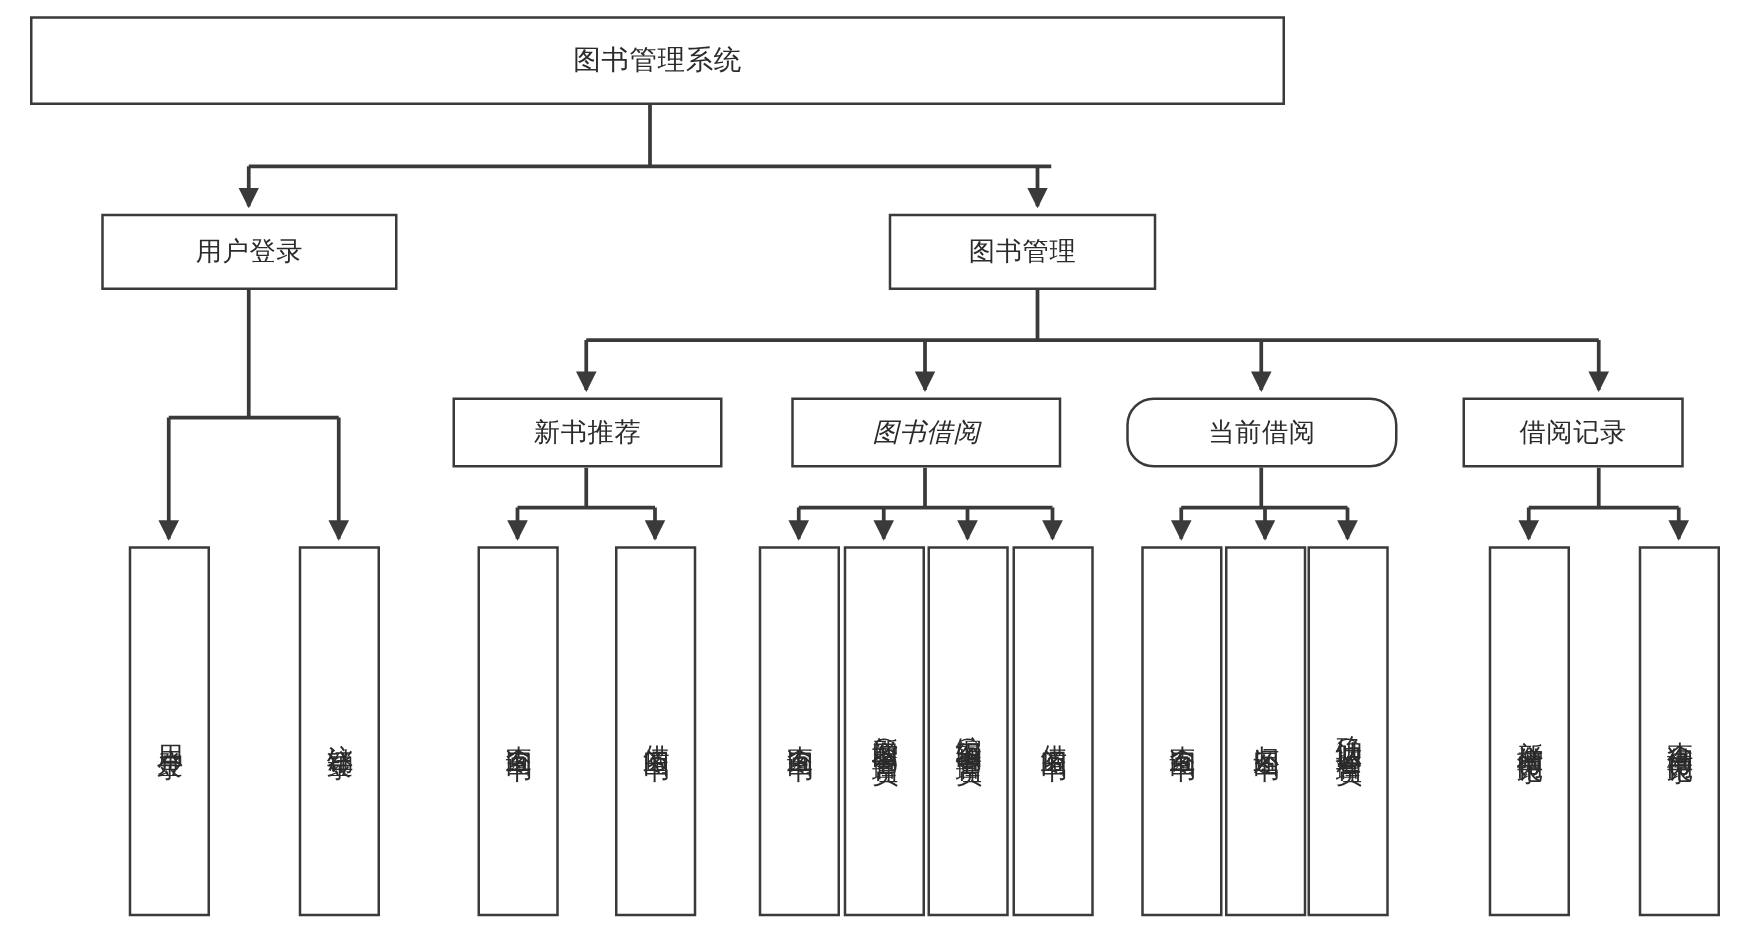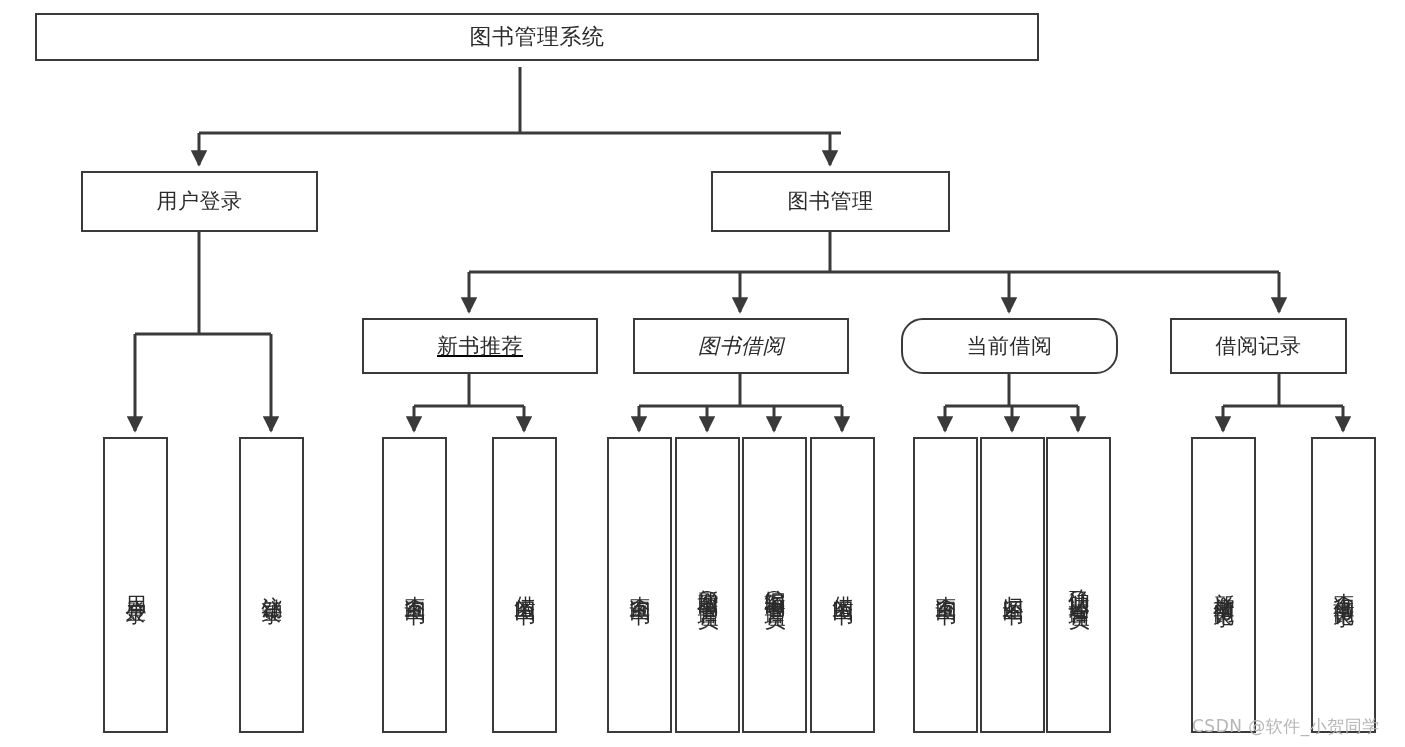--- a/index.html
+++ b/index.html
@@ -111,32 +111,32 @@
       <path d="M 1012 406 L 1012 431" marker-end="url(#arrow)"></path>
       <path d="M 1078 406 L 1078 431" marker-end="url(#arrow)"></path>
 
       <path d="M 1279 374 L 1279 406"></path>
       <path d="M 1223 406 L 1343 406"></path>
       <path d="M 1223 406 L 1223 431" marker-end="url(#arrow)"></path>
       <path d="M 1343 406 L 1343 431" marker-end="url(#arrow)"></path>
     </g>
   </svg>
 
-  <div class="node-box root" style="left:35px; top:13px; width:1004px; height:48px;">
+  <div class="node-box root" style="left:24px; top:13px; width:1004px; height:71px;">
     <span class="node-label">图书管理系统</span>
   </div>
 
   <div class="node-box" style="left:81px; top:171px; width:237px; height:61px;">
     <span class="node-label">用户登录</span>
   </div>
-  <div class="node-box" style="left:711px; top:171px; width:239px; height:61px;">
+  <div class="node-box" style="left:711px; top:171px; width:214px; height:61px;">
     <span class="node-label">图书管理</span>
   </div>
 
-  <div class="node-box" style="left:362px; top:318px; width:236px; height:56px;text-decoration:underline;">
+  <div class="node-box" style="left:362px; top:318px; width:216px; height:56px;">
     <span class="node-label">新书推荐</span>
   </div>
   <div class="node-box" style="left:633px; top:318px; width:216px; height:56px;font-style:italic;">
     <span class="node-label">图书借阅</span>
   </div>
   <div class="node-box" style="left:901px; top:318px; width:217px; height:56px;border-radius:22px;">
     <span class="node-label">当前借阅</span>
   </div>
   <div class="node-box" style="left:1170px; top:318px; width:177px; height:56px;">
     <span class="node-label">借阅记录</span>
@@ -179,15 +179,14 @@
     <span class="node-label">确认归还（管理员）</span>
   </div>
 
   <div class="node-box leaf" style="left:1191px; top:437px; width:65px; height:296px;">
     <span class="node-label">新增借阅记录</span>
   </div>
   <div class="node-box leaf" style="left:1311px; top:437px; width:65px; height:296px;">
     <span class="node-label">查询借阅记录</span>
   </div>
 
-  <div class="watermark">CSDN @软件_小贺同学</div>
 
 </div>
 
 </body></html>

